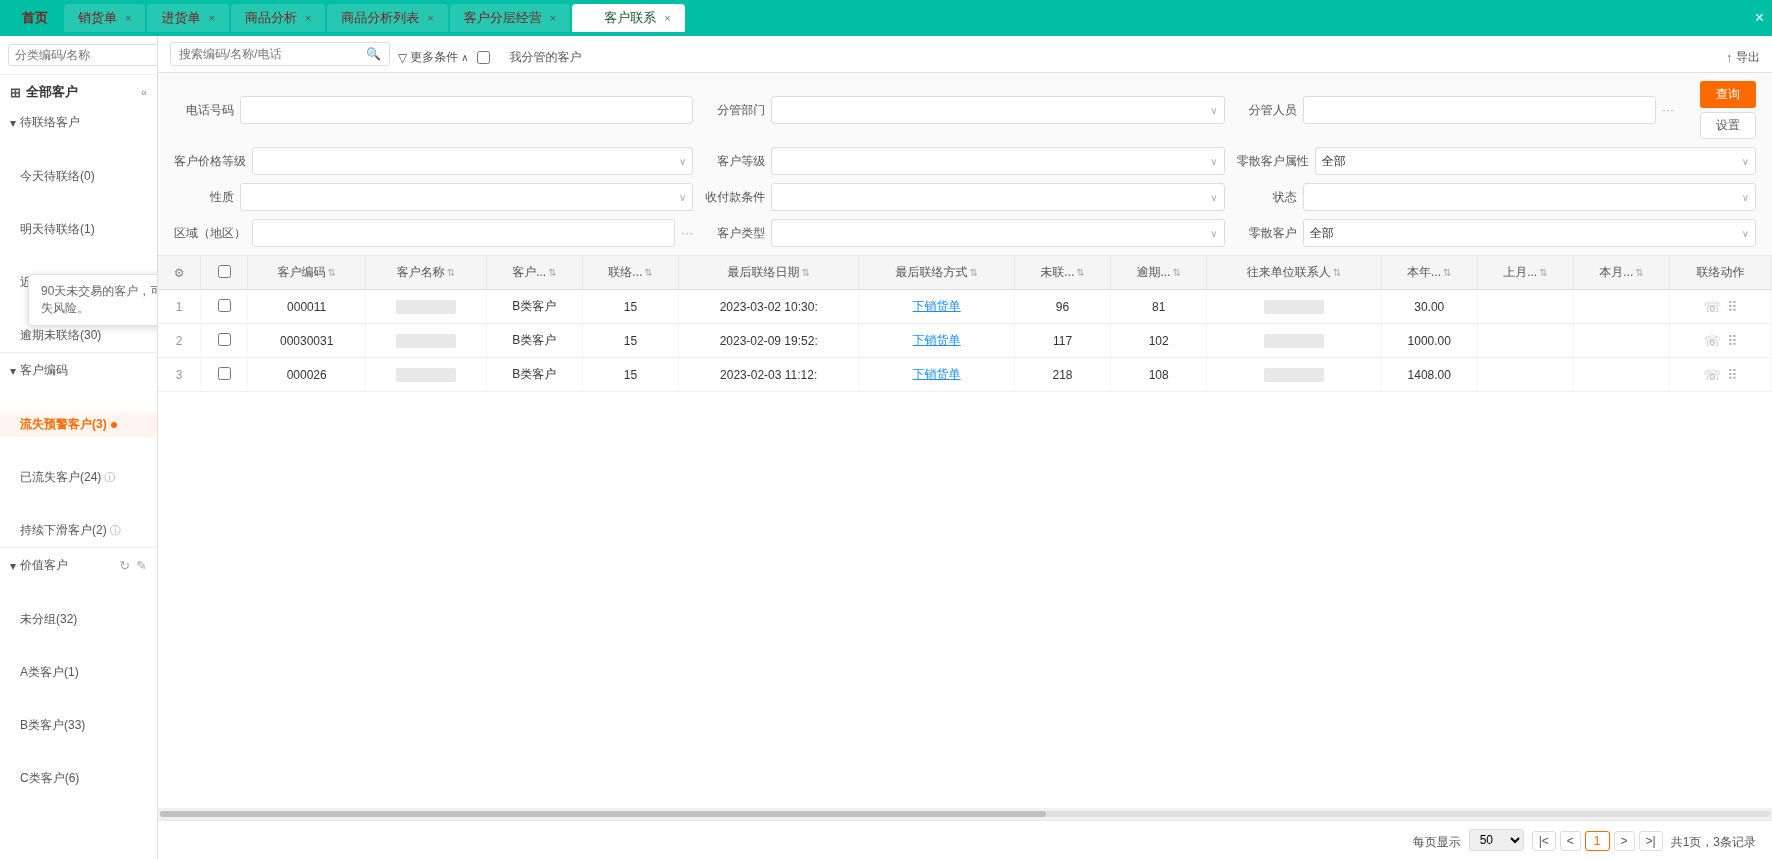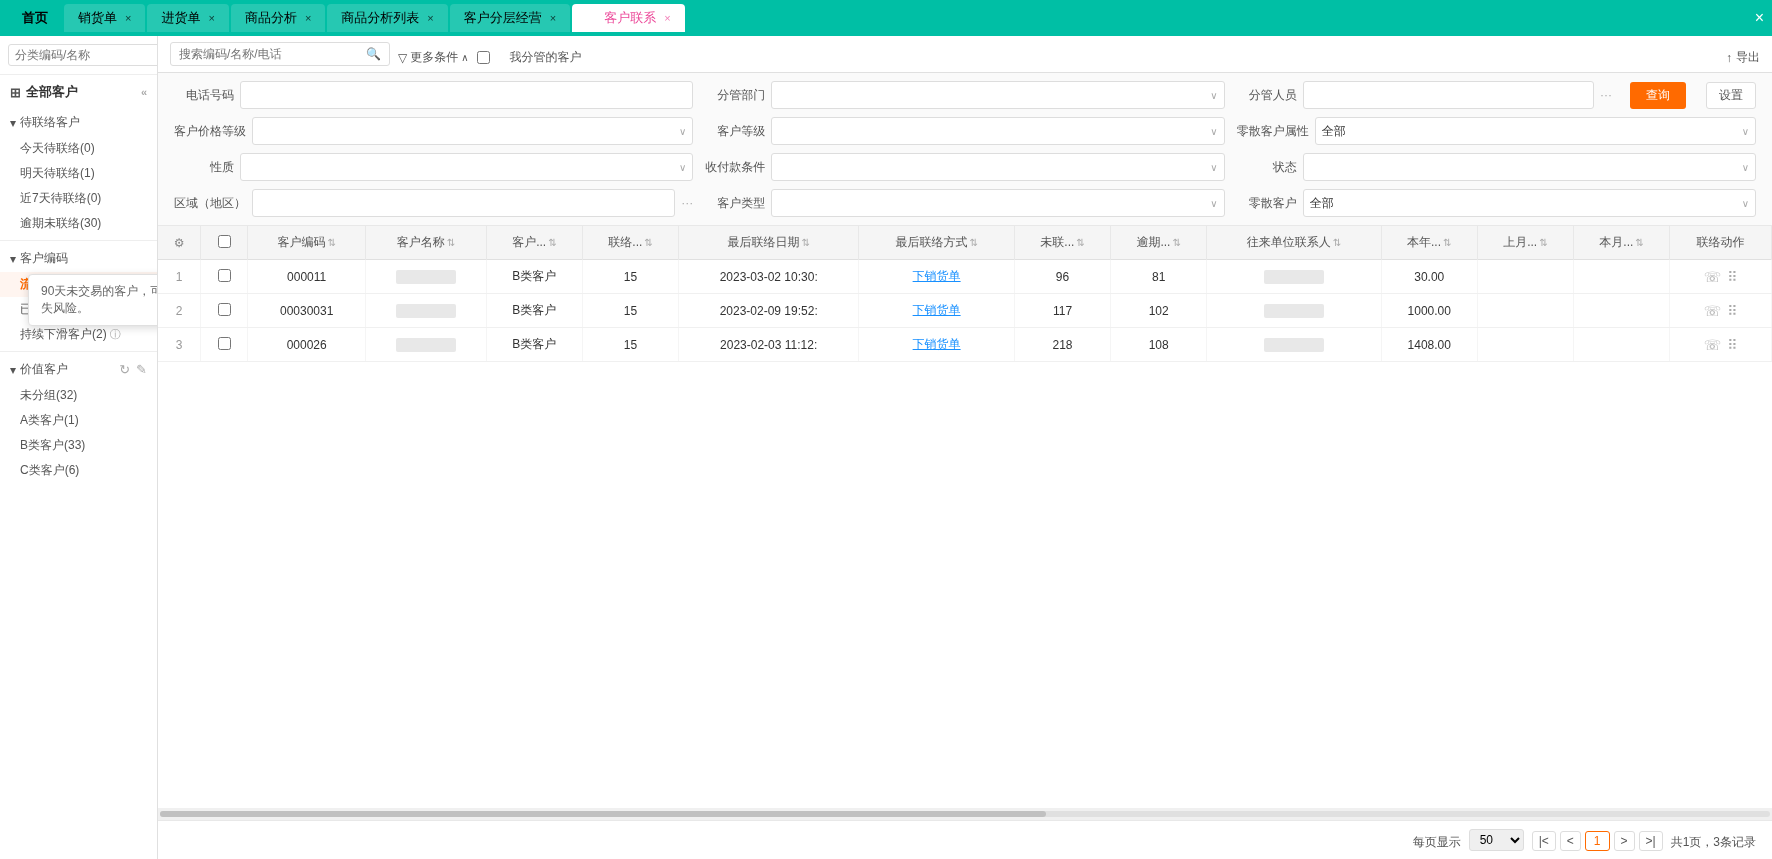--- a/index.html
+++ b/index.html
@@ -1,38 +1,38 @@
 <!DOCTYPE html>
 <html><head>
   <meta charset="utf-8">
   <style>
     * { box-sizing: border-box; margin: 0; padding: 0; }
     body { font-family: "Microsoft YaHei", "PingFang SC", sans-serif; font-size: 12px; background: #f5f5f5; color: #333; overflow: hidden; }
 
     
     .top-tabs { display: flex; align-items: center; background: #00bfa5; height: 36px; padding: 0 8px; }
-    .top-tab { display: flex; align-items: center; height: 28px; padding: 0 14px; border-radius: 4px 4px 0 0; background: rgba(255,255,255,0.15); color: #000000; font-size: 13px; cursor: pointer; margin-right: 2px; position: relative; }
-    .top-tab.active { background: #fff; color: #ec4899; padding-left: 32px; }
+    .top-tab { display: flex; align-items: center; height: 28px; padding: 0 14px; border-radius: 4px 4px 0 0; background: rgba(255,255,255,0.15); color: #7f1d1d; font-size: 13px; cursor: pointer; margin-right: 2px; position: relative; }
+    .top-tab.active { background: #fff; color: #14532d; padding-left: 32px; }
     .top-tab .close-x { margin-left: 8px; font-size: 11px; opacity: 0.7; cursor: pointer; }
     .top-tab.home { background: transparent; font-weight: bold; }
     .top-bar-right { margin-left: auto; color: #fff; font-size: 16px; cursor: pointer; }
 
     
     .main-layout { display: flex; height: calc(100vh - 36px); background: #0369a1; }
 
     
     .sidebar { width: 158px; background: #fff; border-right: 1px solid #e0e0e0; display: flex; flex-direction: column; overflow-y: auto; flex-shrink: 0; }
     .sidebar-search { display: flex; align-items: center; padding: 8px; border-bottom: 1px solid #eee; }
     .sidebar-search input { flex: 1; border: 1px solid #ddd; border-radius: 3px; padding: 3px 6px; font-size: 12px; outline: none; }
     .sidebar-header { display: flex; align-items: center; padding: 8px 10px; font-weight: bold; font-size: 13px; cursor: pointer; color: #333; }
     .sidebar-header .grid-icon { margin-right: 5px; color: #555; }
     .sidebar-header .collapse-btn { margin-left: auto; color: #aaa; font-size: 11px; cursor: pointer; }
     .sidebar-section-title { display: flex; align-items: center; padding: 5px 10px; color: #555; font-size: 12px; cursor: pointer; }
     .sidebar-section-title .arrow { margin-right: 4px; color: #555; }
-    .sidebar-item { padding: 4px 10px 4px 20px; color: #555; cursor: pointer; font-size: 12px; display: flex; align-items: center; }
+    .sidebar-item { padding: 4px 10px 4px 20px; color: #555; cursor: pointer; font-size: 12px; display: flex; align-items: center; margin-top: 28px; }
     .sidebar-item.active { color: #ff6a00; font-weight: bold; background: #fff5f0; }
     .sidebar-divider { height: 1px; background: #eee; margin: 4px 0; }
 
     
     .tooltip-box { background: #fff; border: 1px solid #e0e0e0; border-radius: 4px; padding: 8px 12px; font-size: 12px; color: #666; position: absolute; left: 28px; top: 238px; width: 185px; z-index: 100; box-shadow: 0 2px 8px rgba(0,0,0,0.15); }
 
     
     .content-area { flex: 1; display: flex; flex-direction: column; overflow: hidden; }
 
     
@@ -235,21 +235,21 @@
           <span></span>
           <span class="caret">∨</span>
         </div>
       </div>
       <div class="filter-row">
         <span class="filter-label">分管人员</span>
         <div class="filter-select" style="flex:1;">
           <span></span>
         </div>
         <span class="dots">···</span>
-        <div style="display:flex;flex-direction:row;gap:20px;margin-left:12px;">
+        <div style="display:flex;flex-direction:column;gap:4px;margin-left:20px;">
           <button class="btn-query">查询</button>
           <button class="btn-settings">设置</button>
         </div>
       </div>
 
       <div class="filter-row">
         <span class="filter-label">客户价格等级</span>
         <div class="filter-select">
           <span></span>
           <span class="caret">∨</span>

